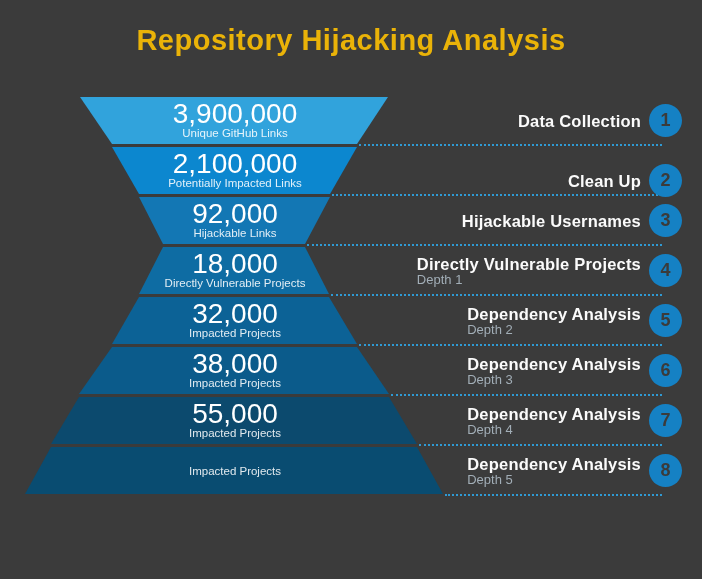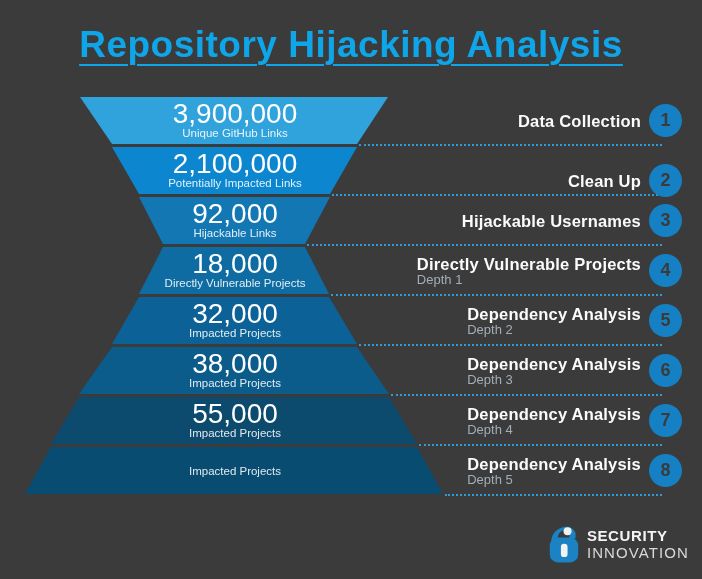--- a/index.html
+++ b/index.html
@@ -4,23 +4,23 @@
 <style>
   html,body { margin:0; padding:0; background:#2b2b2b; }
   .canvas {
     position:relative; width:702px; height:579px;
     background:#3B3B3B; overflow:hidden;
     font-family:"Liberation Sans", sans-serif;
     -webkit-font-smoothing:antialiased;
   }
   .title {
     position:absolute; top:24px; left:0; width:702px;
-    text-align:center; color:#0ea5e9;
-    font-size:37px; font-weight:600; letter-spacing:0.5px;
-    text-decoration:underline; text-underline-offset:7px;
+    text-align:center; color:#eab308;
+    font-size:29px; font-weight:600; letter-spacing:0.5px;
+    text-underline-offset:7px;
     text-decoration-thickness:2px;
   }
   
   .frow {
     position:absolute; left:0; width:470px; height:47px;
     display:flex; flex-direction:column; justify-content:center;
     text-align:center;
   }
   .fval { color:#FFFFFF; font-size:28px; line-height:24px; font-weight:400; }
   .flab { color:rgba(255,255,255,0.88); font-size:11.5px; line-height:14px; }
@@ -147,28 +147,14 @@
     <div class="stage-circle">7</div>
   </div>
   <div class="stage" style="top:447px;">
     <div class="stage-text">
       <div class="stage-name">Dependency Analysis</div>
       <div class="stage-depth">Depth 5</div>
     </div>
     <div class="stage-circle">8</div>
   </div>
 
-  <div class="logo">
-    <span>
-      <svg width="32" height="44" viewBox="0 0 36 48" aria-hidden="true">
-        <path d="M4 27 C 1 8, 26 0, 31 14 L 31 20 L 24 20 L 24 15 C 21 7, 9 11, 11 24 Z" fill="#1B82C4"></path>
-        <rect x="2" y="19" width="32" height="28" rx="9" fill="#1B82C4"></rect>
-        <circle cx="22" cy="12" r="4.5" fill="#F2F2F2"></circle>
-        <rect x="14.5" y="26" width="7.5" height="15" rx="3.6" fill="#F2F2F2"></rect>
-      </svg>
-    </span>
-    <span class="logo-text">
-      <span class="logo-line1">SECURITY</span>
-      <span class="logo-line2">INNOVATION</span>
-    </span>
-  </div>
 
 </div>
 
 </body></html>

